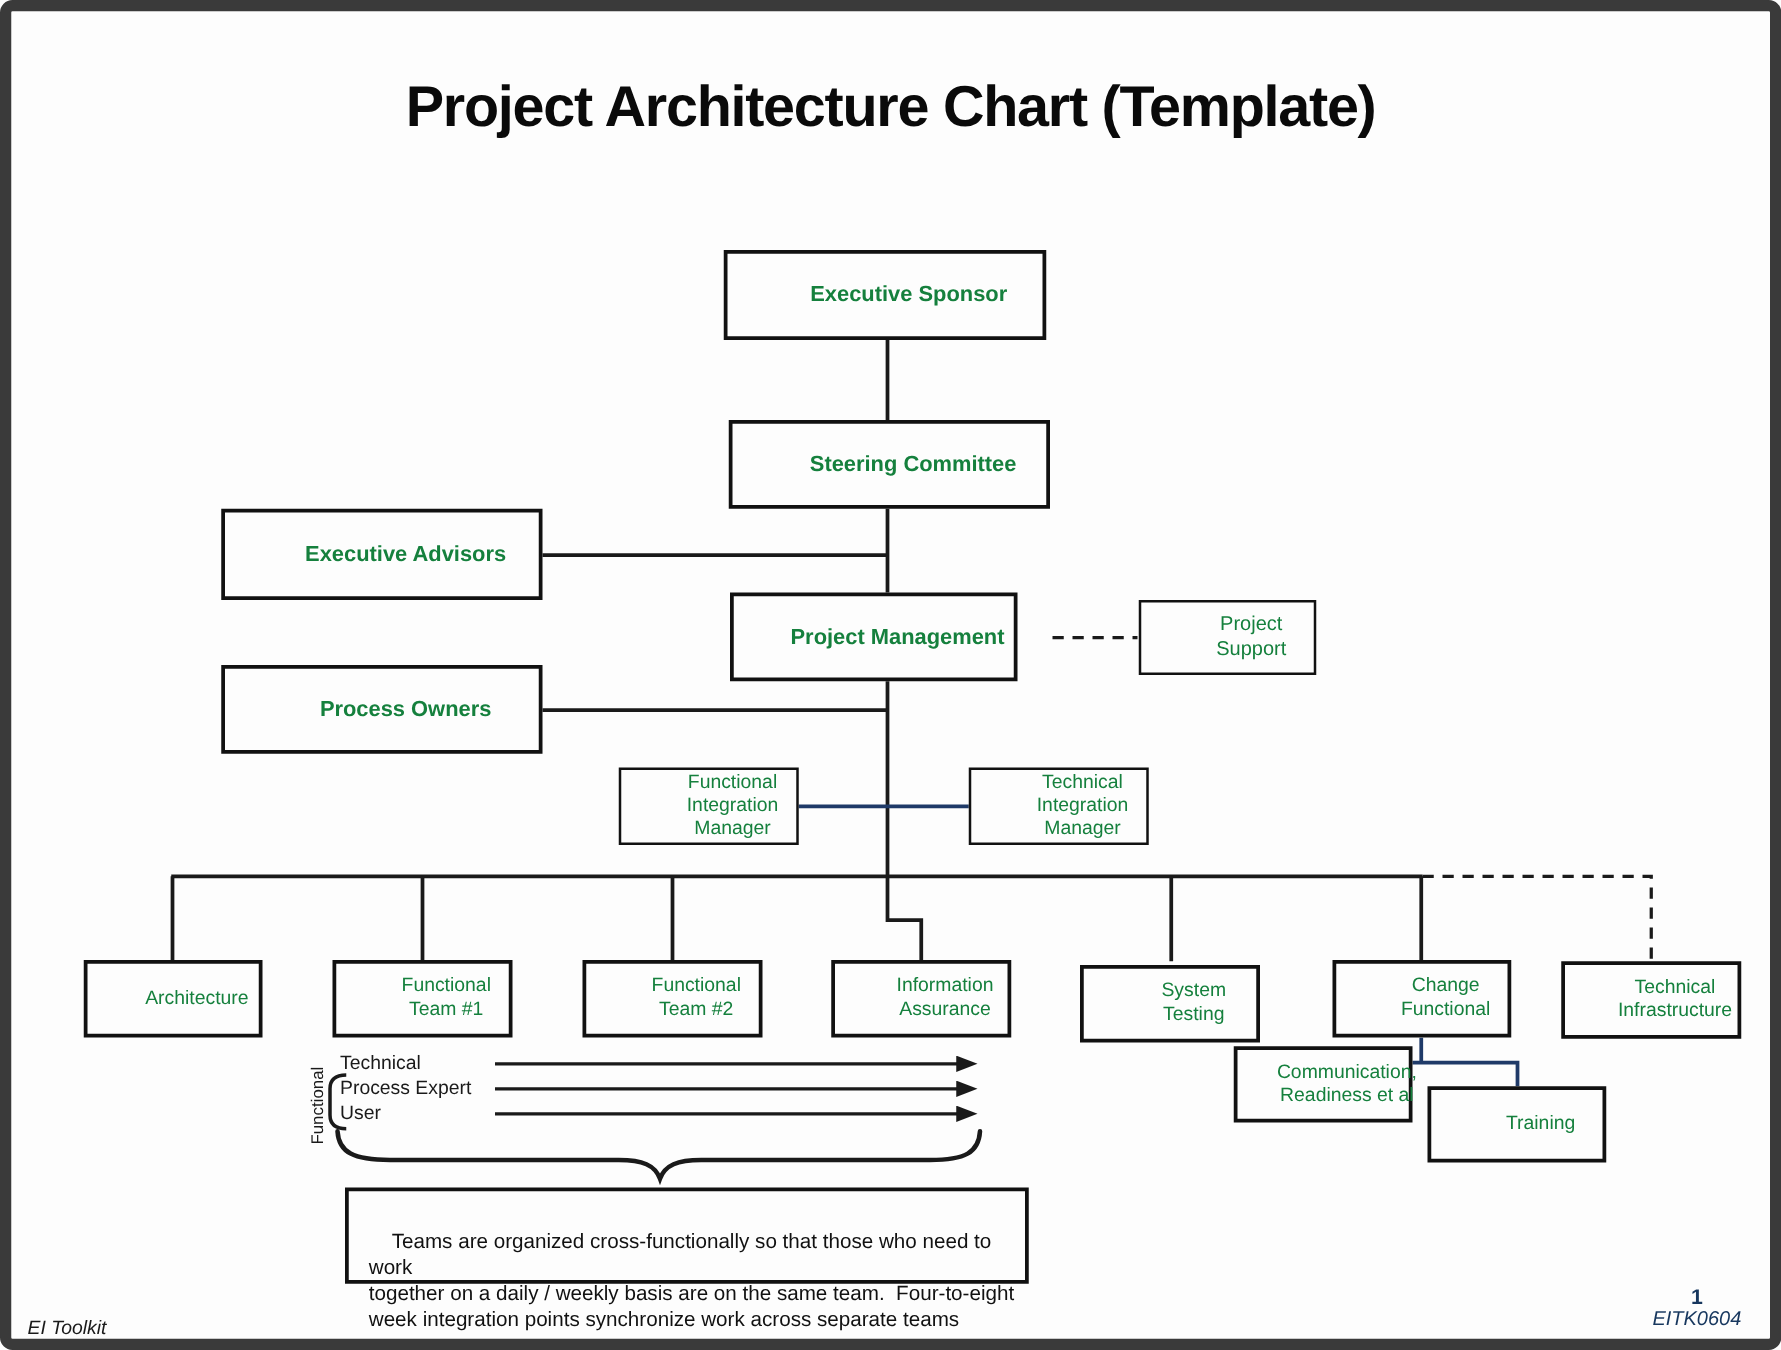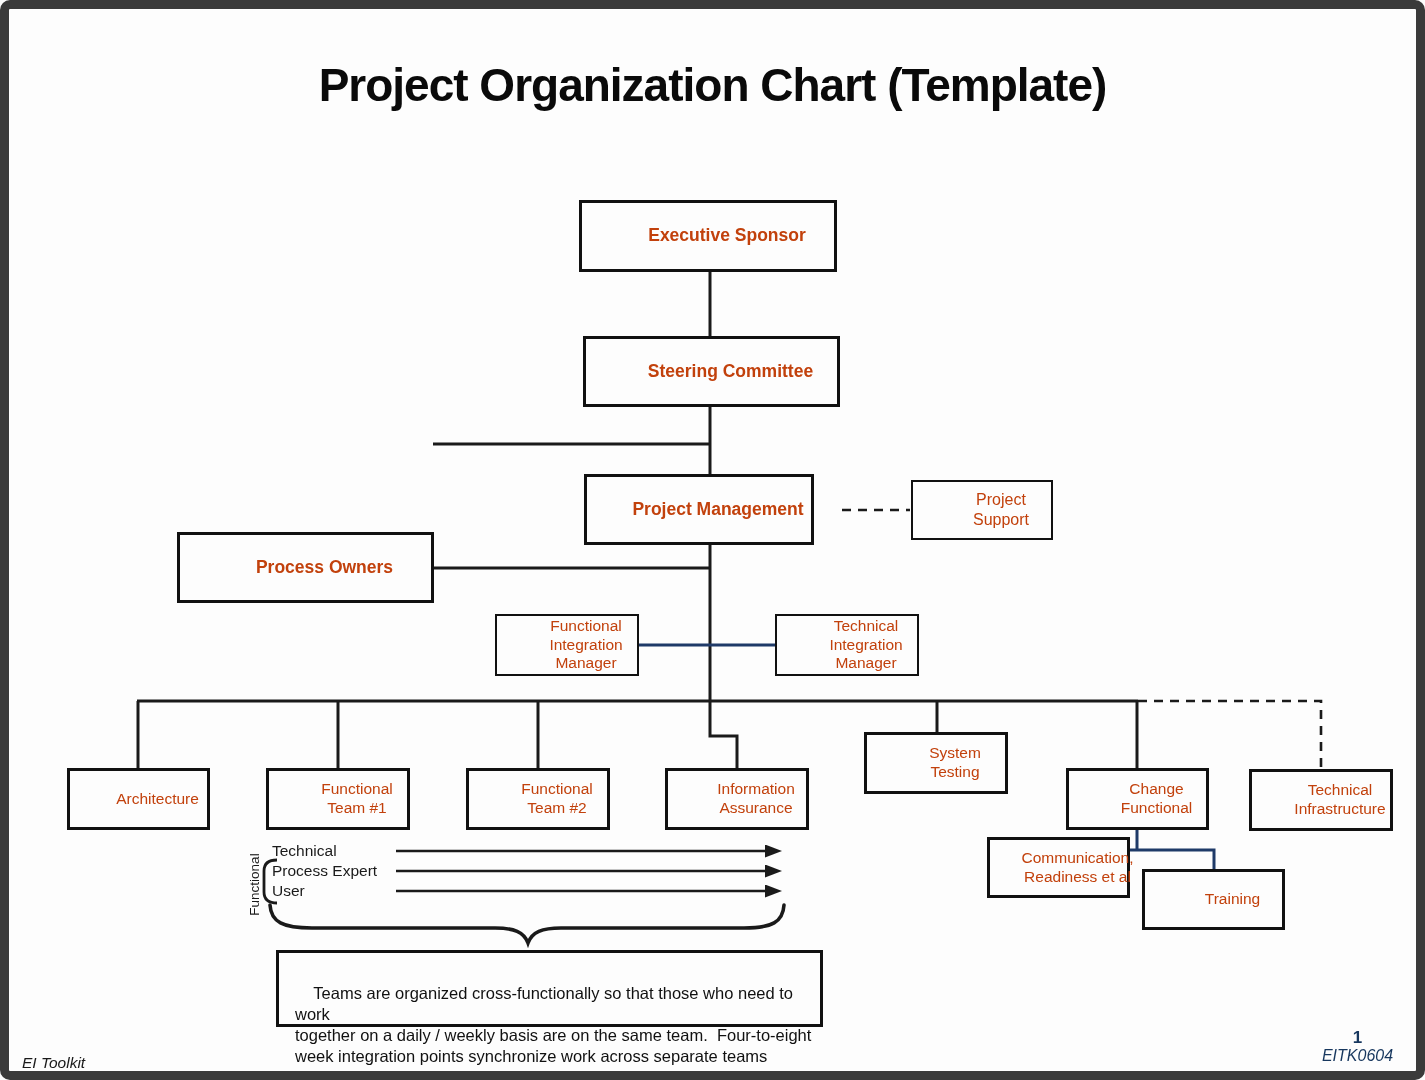--- a/index.html
+++ b/index.html
@@ -18,21 +18,21 @@
     position:absolute; top:58px; left:0; width:100%;
     text-align:center; font-size:46px; font-weight:bold; letter-spacing:-1px;
     color:#0a0a0a; z-index:5;
   }
   svg.connectors { position:absolute; left:0; top:0; z-index:1; }
   .node {
     position:absolute; z-index:10;
     border:3px solid #111; background:#fdfdfd;
     display:flex; align-items:center; justify-content:center;
     text-align:center; font-size:16px; line-height:1.22;
-    white-space:pre-line; color:#c2410c;padding-left:38px;
+    white-space:pre-line; color:#15803d;padding-left:38px;
   }
   .node.bold { font-weight:bold; font-size:17.5px; }
   .node.thin { border-width:2px; }
   .node.sm   { font-size:15.5px; }
   .row-label {
     position:absolute; z-index:6; font-size:15.5px; color:#1a1a1a; white-space:pre;
   }
   .vert-label {
     position:absolute; left:218px; top:877px; width:72px; z-index:6;
     text-align:center; font-size:13.5px; color:#1a1a1a;
@@ -56,21 +56,21 @@
   .doc-id .pagenum { font-weight:bold; font-size:17px; line-height:19px; }
   .doc-id .code    { font-style:italic; font-size:16px; line-height:18px; }
 </style>
 </head>
 <body>
 
 <div class="page">
 
   <div class="frame"></div>
 
-  <h1 class="title">Project Organization Chart (Template)</h1>
+  <h1 class="title">Project Architecture Chart (Template)</h1>
 
   <svg class="connectors" width="1425" height="1080" viewBox="0 0 1425 1080">
     <defs>
       <marker id="ah" markerUnits="userSpaceOnUse" markerWidth="18" markerHeight="13" refX="2" refY="6.5" orient="auto">
         <path d="M0,0 L17,6.5 L0,13 Z" fill="#1a1a1a"></path>
       </marker>
     </defs>
 
     <g stroke="#1a1a1a" stroke-width="3" fill="none">
       <line x1="710" y1="270" x2="710" y2="338"></line>
@@ -106,20 +106,21 @@
     <path d="M 277 860 Q 264 860 264 871 L 264 892 Q 264 903 277 903" stroke="#1a1a1a" stroke-width="2.8" fill="none"></path>
 
     <path d="M 270 905 C 271 922 283 928 312 928 L 495 928 C 514 928 524 932 528 943
              C 532 932 542 928 561 928 L 744 928 C 772 928 783 922 784 905" stroke="#1a1a1a" stroke-width="3.6" fill="none" stroke-linecap="round"></path>
   </svg>
 
   <div class="node bold" style="left:579px;top:200px;width:258px;height:72px;"><span>Executive Sponsor</span></div>
 
   <div class="node bold" style="left:583px;top:336px;width:257px;height:71px;"><span>Steering Committee</span></div>
 
+  <div class="node bold" style="left:177px;top:407px;width:257px;height:73px;"><span>Executive Advisors</span></div>
 
   <div class="node bold" style="left:584px;top:474px;width:230px;height:71px;"><span>Project Management</span></div>
 
   <div class="node thin" style="left:911px;top:480px;width:142px;height:60px;"><span>Project Support</span></div>
 
   <div class="node bold" style="left:177px;top:532px;width:257px;height:71px;"><span>Process Owners</span></div>
 
   <div class="node thin sm" style="left:495px;top:614px;width:144px;height:62px;"><span>Functional
 Integration
 Manager</span></div>
@@ -132,21 +133,21 @@
 
   <div class="node sm" style="left:266px;top:768px;width:144px;height:62px;"><span>Functional
 Team #1</span></div>
 
   <div class="node sm" style="left:466px;top:768px;width:144px;height:62px;"><span>Functional
 Team #2</span></div>
 
   <div class="node sm" style="left:665px;top:768px;width:144px;height:62px;"><span>Information
 Assurance</span></div>
 
-  <div class="node sm" style="left:864px;top:732px;width:144px;height:62px;"><span>System Testing</span></div>
+  <div class="node sm" style="left:864px;top:772px;width:144px;height:62px;"><span>System Testing</span></div>
 
   <div class="node sm" style="left:1066px;top:768px;width:143px;height:62px;"><span>Change
 Functional</span></div>
 
   <div class="node sm" style="left:1249px;top:769px;width:144px;height:62px;"><span>Technical
 Infrastructure</span></div>
 
   <div class="node sm" style="left:987px;top:837px;width:143px;height:61px;"><span>Communication,
 Readiness et al</span></div>
 

